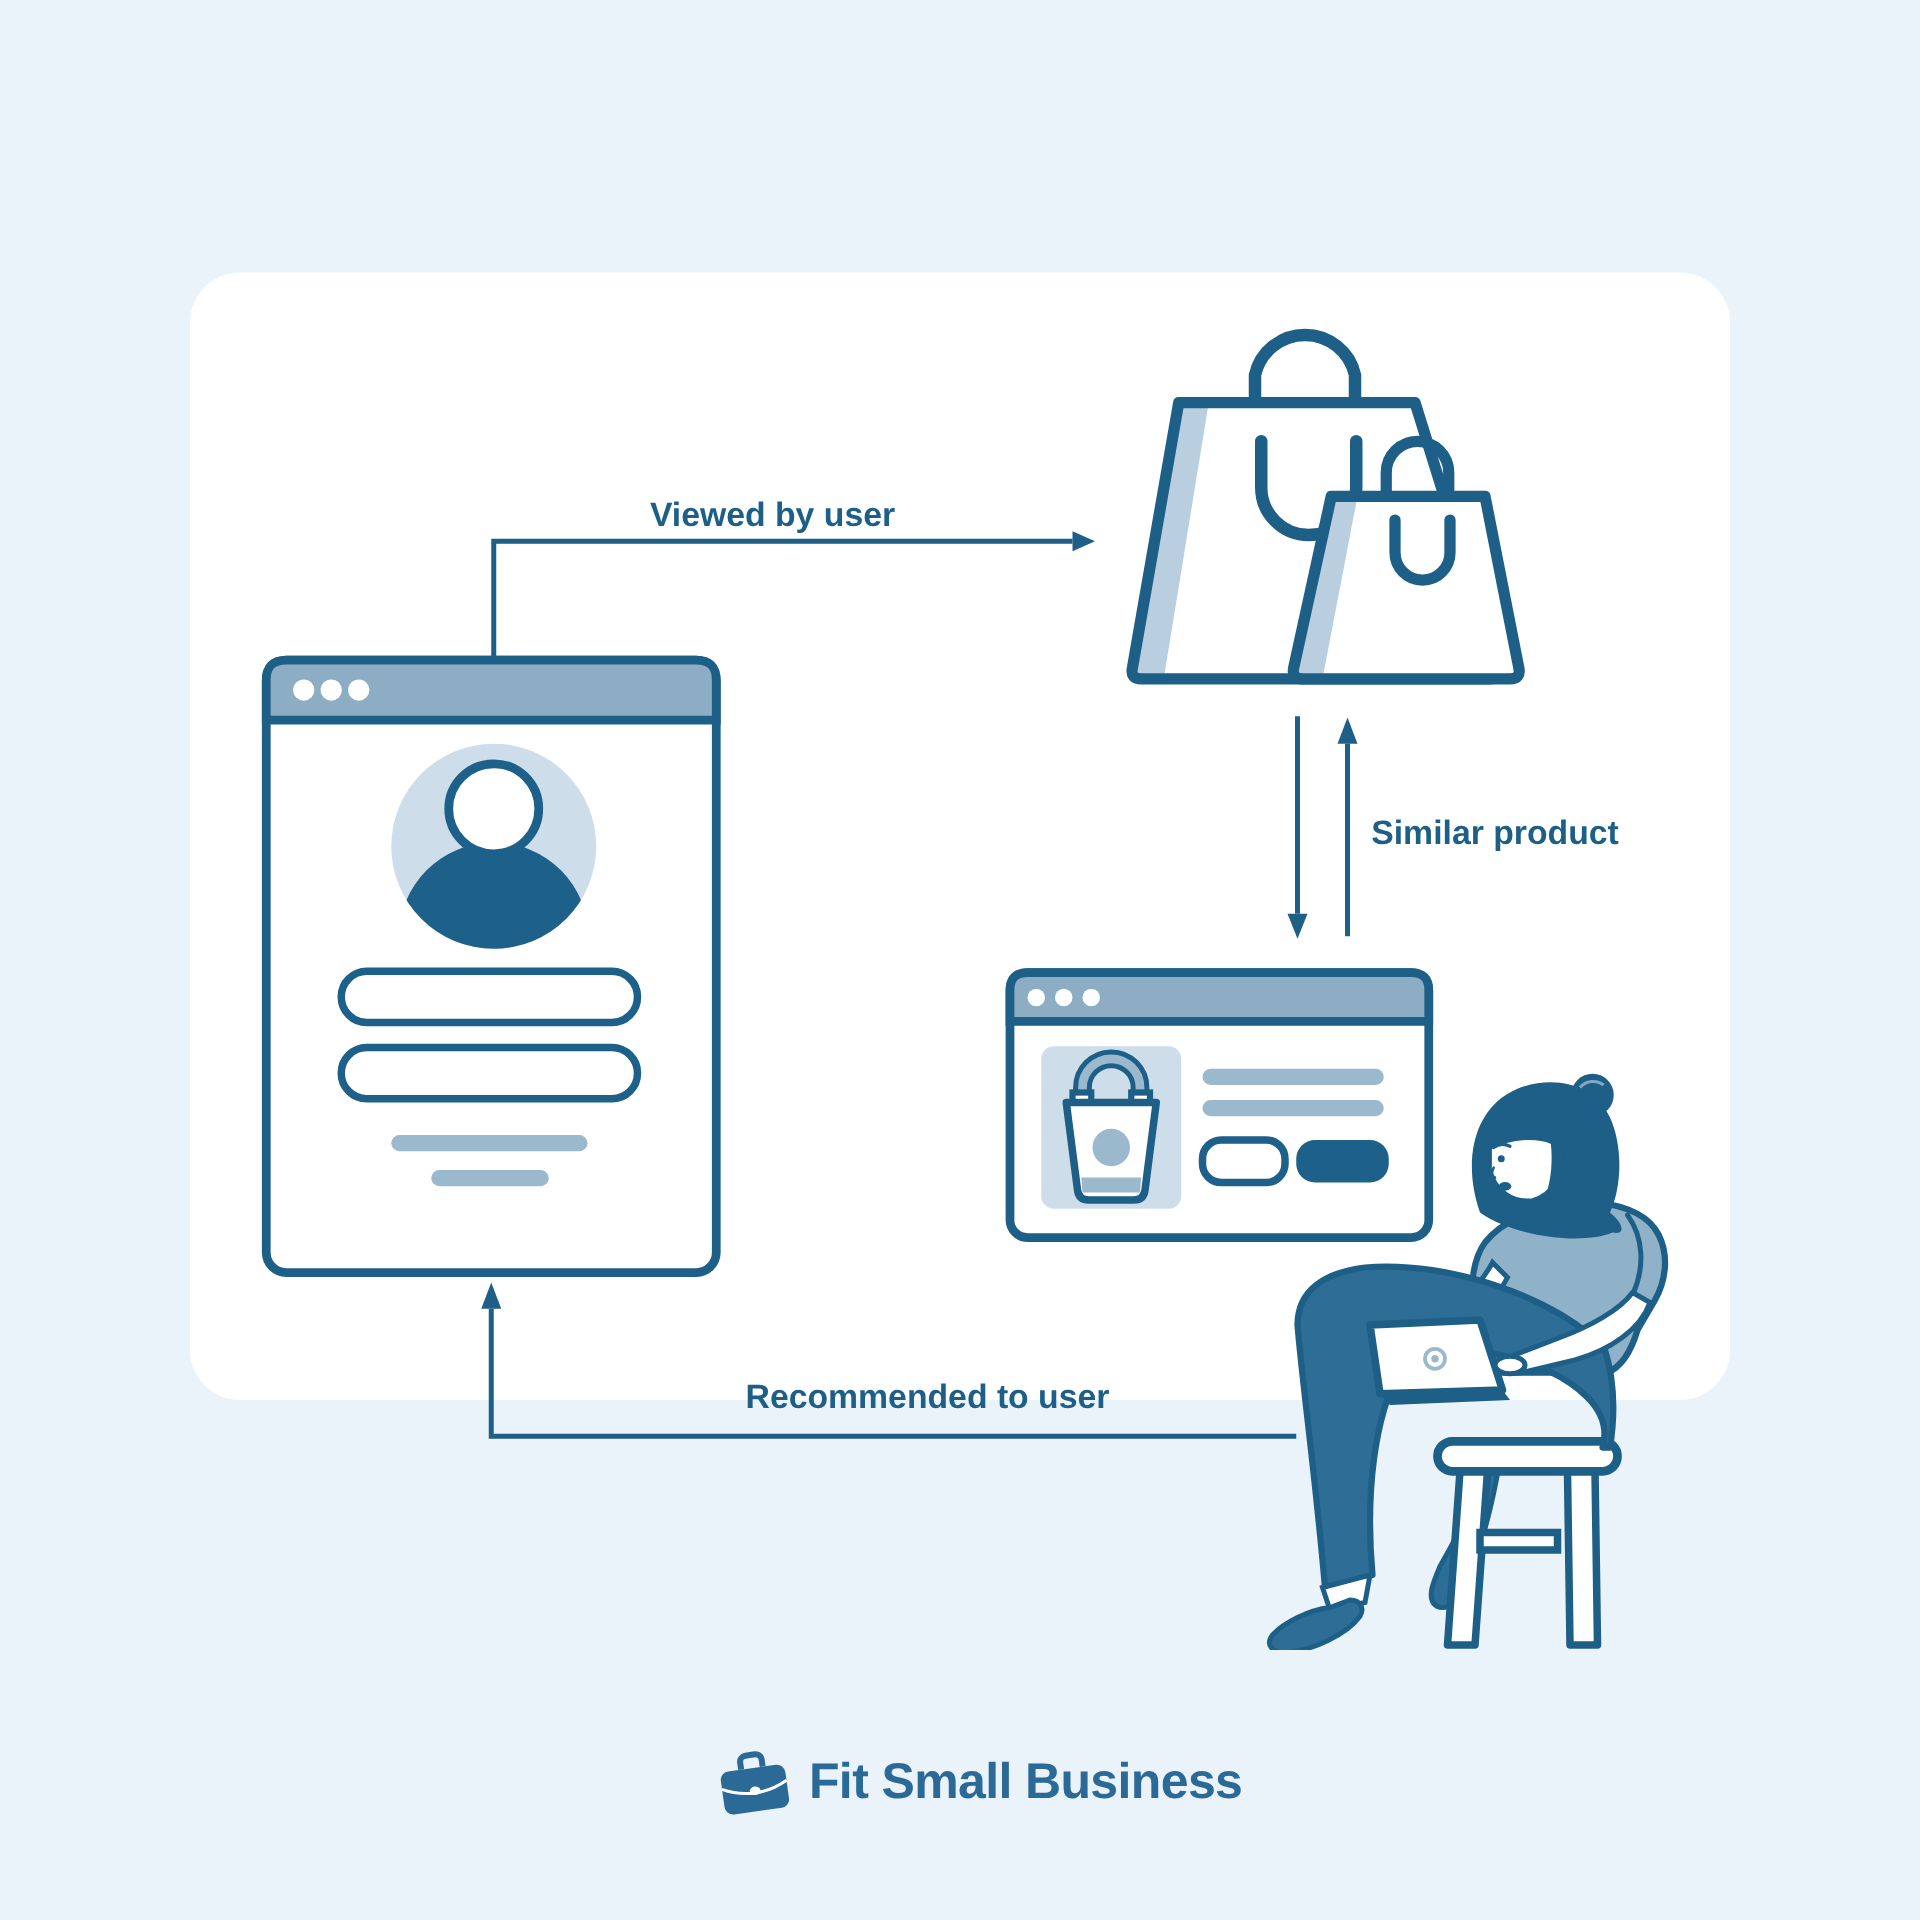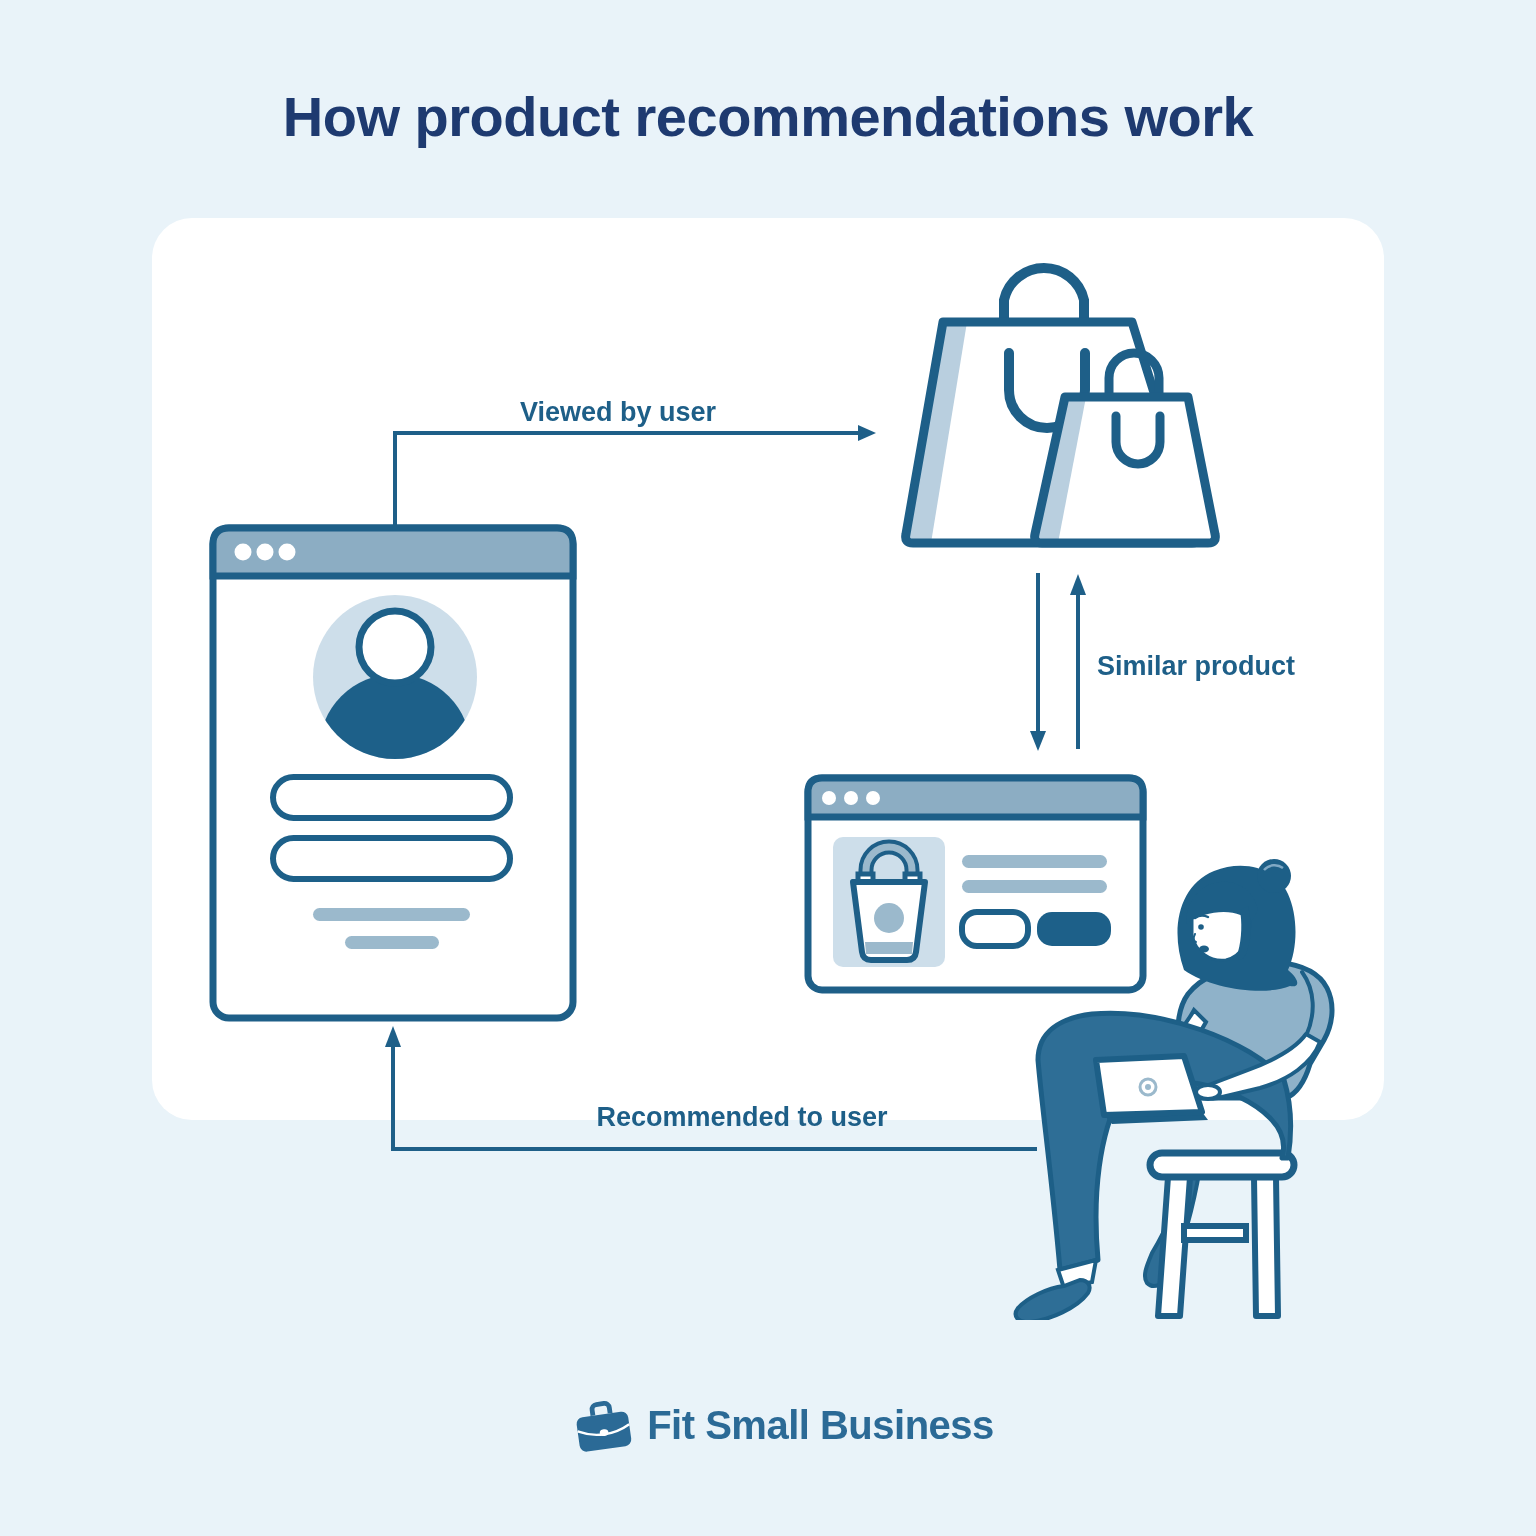--- a/index.html
+++ b/index.html
@@ -35,21 +35,20 @@
   .footer{position:absolute;top:1398px;left:16px;width:100%;display:flex;
     align-items:center;justify-content:center;gap:15px;}
   .footer .brand-text{font-size:40px;font-weight:bold;color:var(--brand);letter-spacing:-0.5px;}
   .footer svg{transform:rotate(-8deg);}
 </style>
 </head>
 <body>
 
 <div class="page">
 
-  <h1 class="title">How product recommendations work</h1>
 
   <div class="card">
     <svg width="1232" height="1102" viewBox="0 0 1232 1102">
       <defs>
         <clipPath id="avclip">
             <circle cx="243" cy="459" r="82"></circle>
           </clipPath>
       </defs>
 
       <g>

